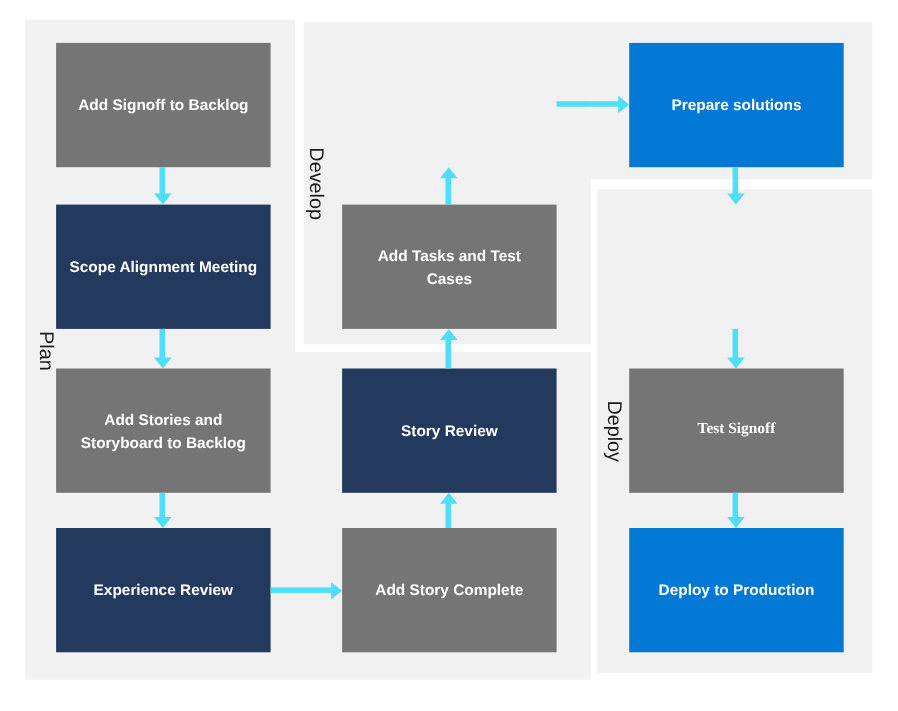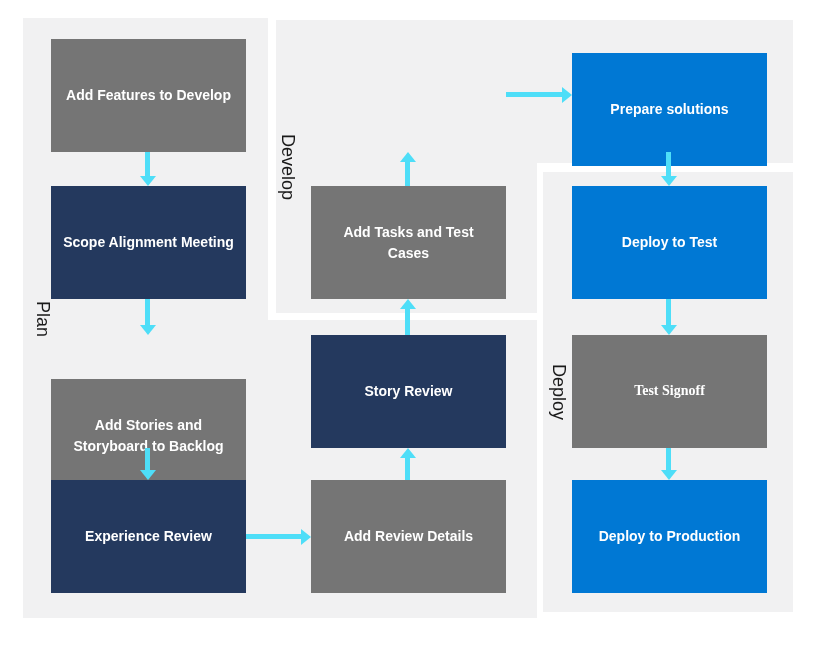--- a/index.html
+++ b/index.html
@@ -62,31 +62,30 @@
   <div class="panel" style="left:23px;top:18px;width:245px;height:600px;"></div>
   <div class="panel" style="left:268px;top:320px;width:269px;height:298px;"></div>
   <div class="panel" style="left:276px;top:20px;width:261px;height:293px;"></div>
   <div class="panel" style="left:537px;top:20px;width:256px;height:143px;"></div>
   <div class="panel" style="left:543px;top:172px;width:250px;height:440px;"></div>
 
   <div class="lane-label" style="left:42px;top:319px;">Plan</div>
   <div class="lane-label" style="left:287px;top:167px;">Develop</div>
   <div class="lane-label" style="left:558px;top:392px;">Deploy</div>
 
-  <div class="box gray" style="left:51px;top:39px;">Add Features to Develop</div>
+  <div class="box gray" style="left:51px;top:39px;">Add Signoff to Backlog</div>
   <div class="box navy" style="left:51px;top:186px;">Scope Alignment Meeting</div>
-  <div class="box gray" style="left:51px;top:335px;margin-top:44px;">Add Stories and Storyboard to Backlog</div>
+  <div class="box gray" style="left:51px;top:335px;">Add Stories and Storyboard to Backlog</div>
   <div class="box navy" style="left:51px;top:480px;">Experience Review</div>
 
   <div class="box gray" style="left:311px;top:186px;">Add Tasks and Test Cases</div>
   <div class="box navy" style="left:311px;top:335px;">Story Review</div>
-  <div class="box gray" style="left:311px;top:480px;">Add Review Details</div>
+  <div class="box gray" style="left:311px;top:480px;">Add Story Complete</div>
 
-  <div class="box blue" style="left:572px;top:53px;">Prepare solutions</div>
-  <div class="box blue" style="left:572px;top:186px;">Deploy to Test</div>
+  <div class="box blue" style="left:572px;top:39px;">Prepare solutions</div>
   <div class="box gray" style="left:572px;top:335px;font-family:Liberation Serif, serif;">Test Signoff</div>
   <div class="box blue" style="left:572px;top:480px;">Deploy to Production</div>
 
   <div class="arrow arrow-down" style="left:140px;top:152px;height:34px;">
     <i class="shaft"></i>
       <i class="head"></i>
   </div>
   <div class="arrow arrow-down" style="left:140px;top:299px;height:36px;">
     <i class="shaft"></i>
       <i class="head"></i>

